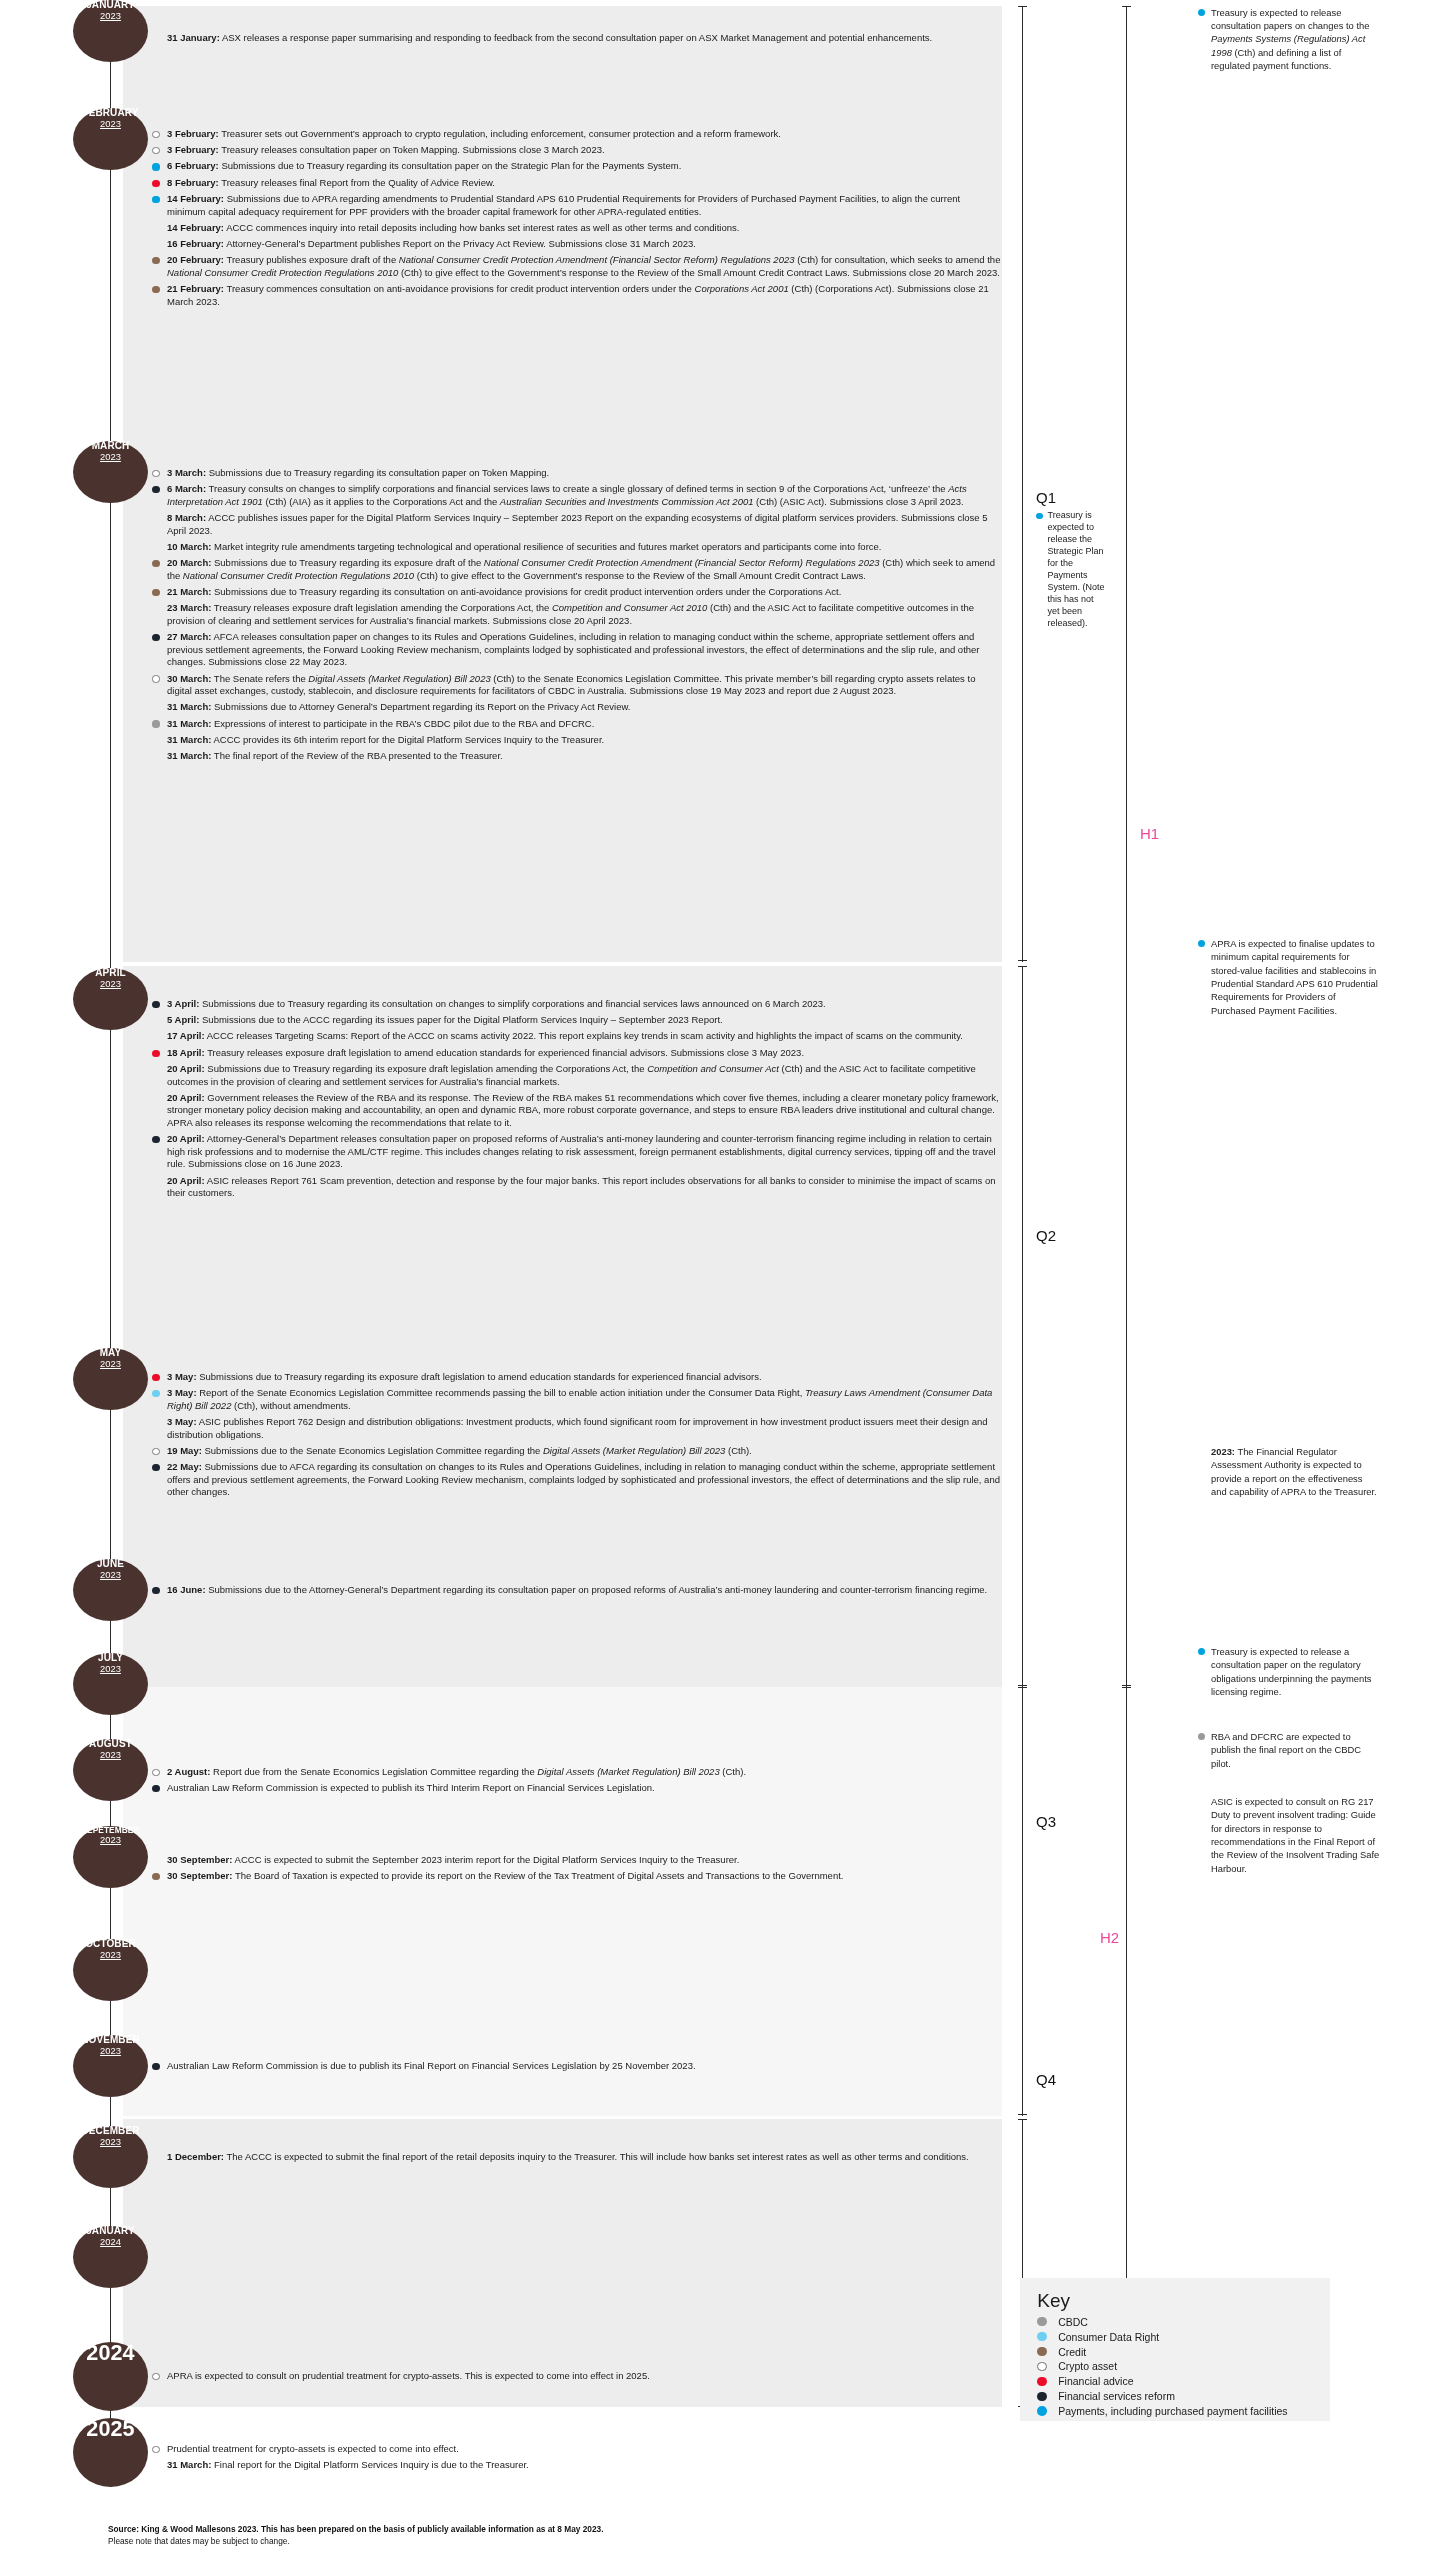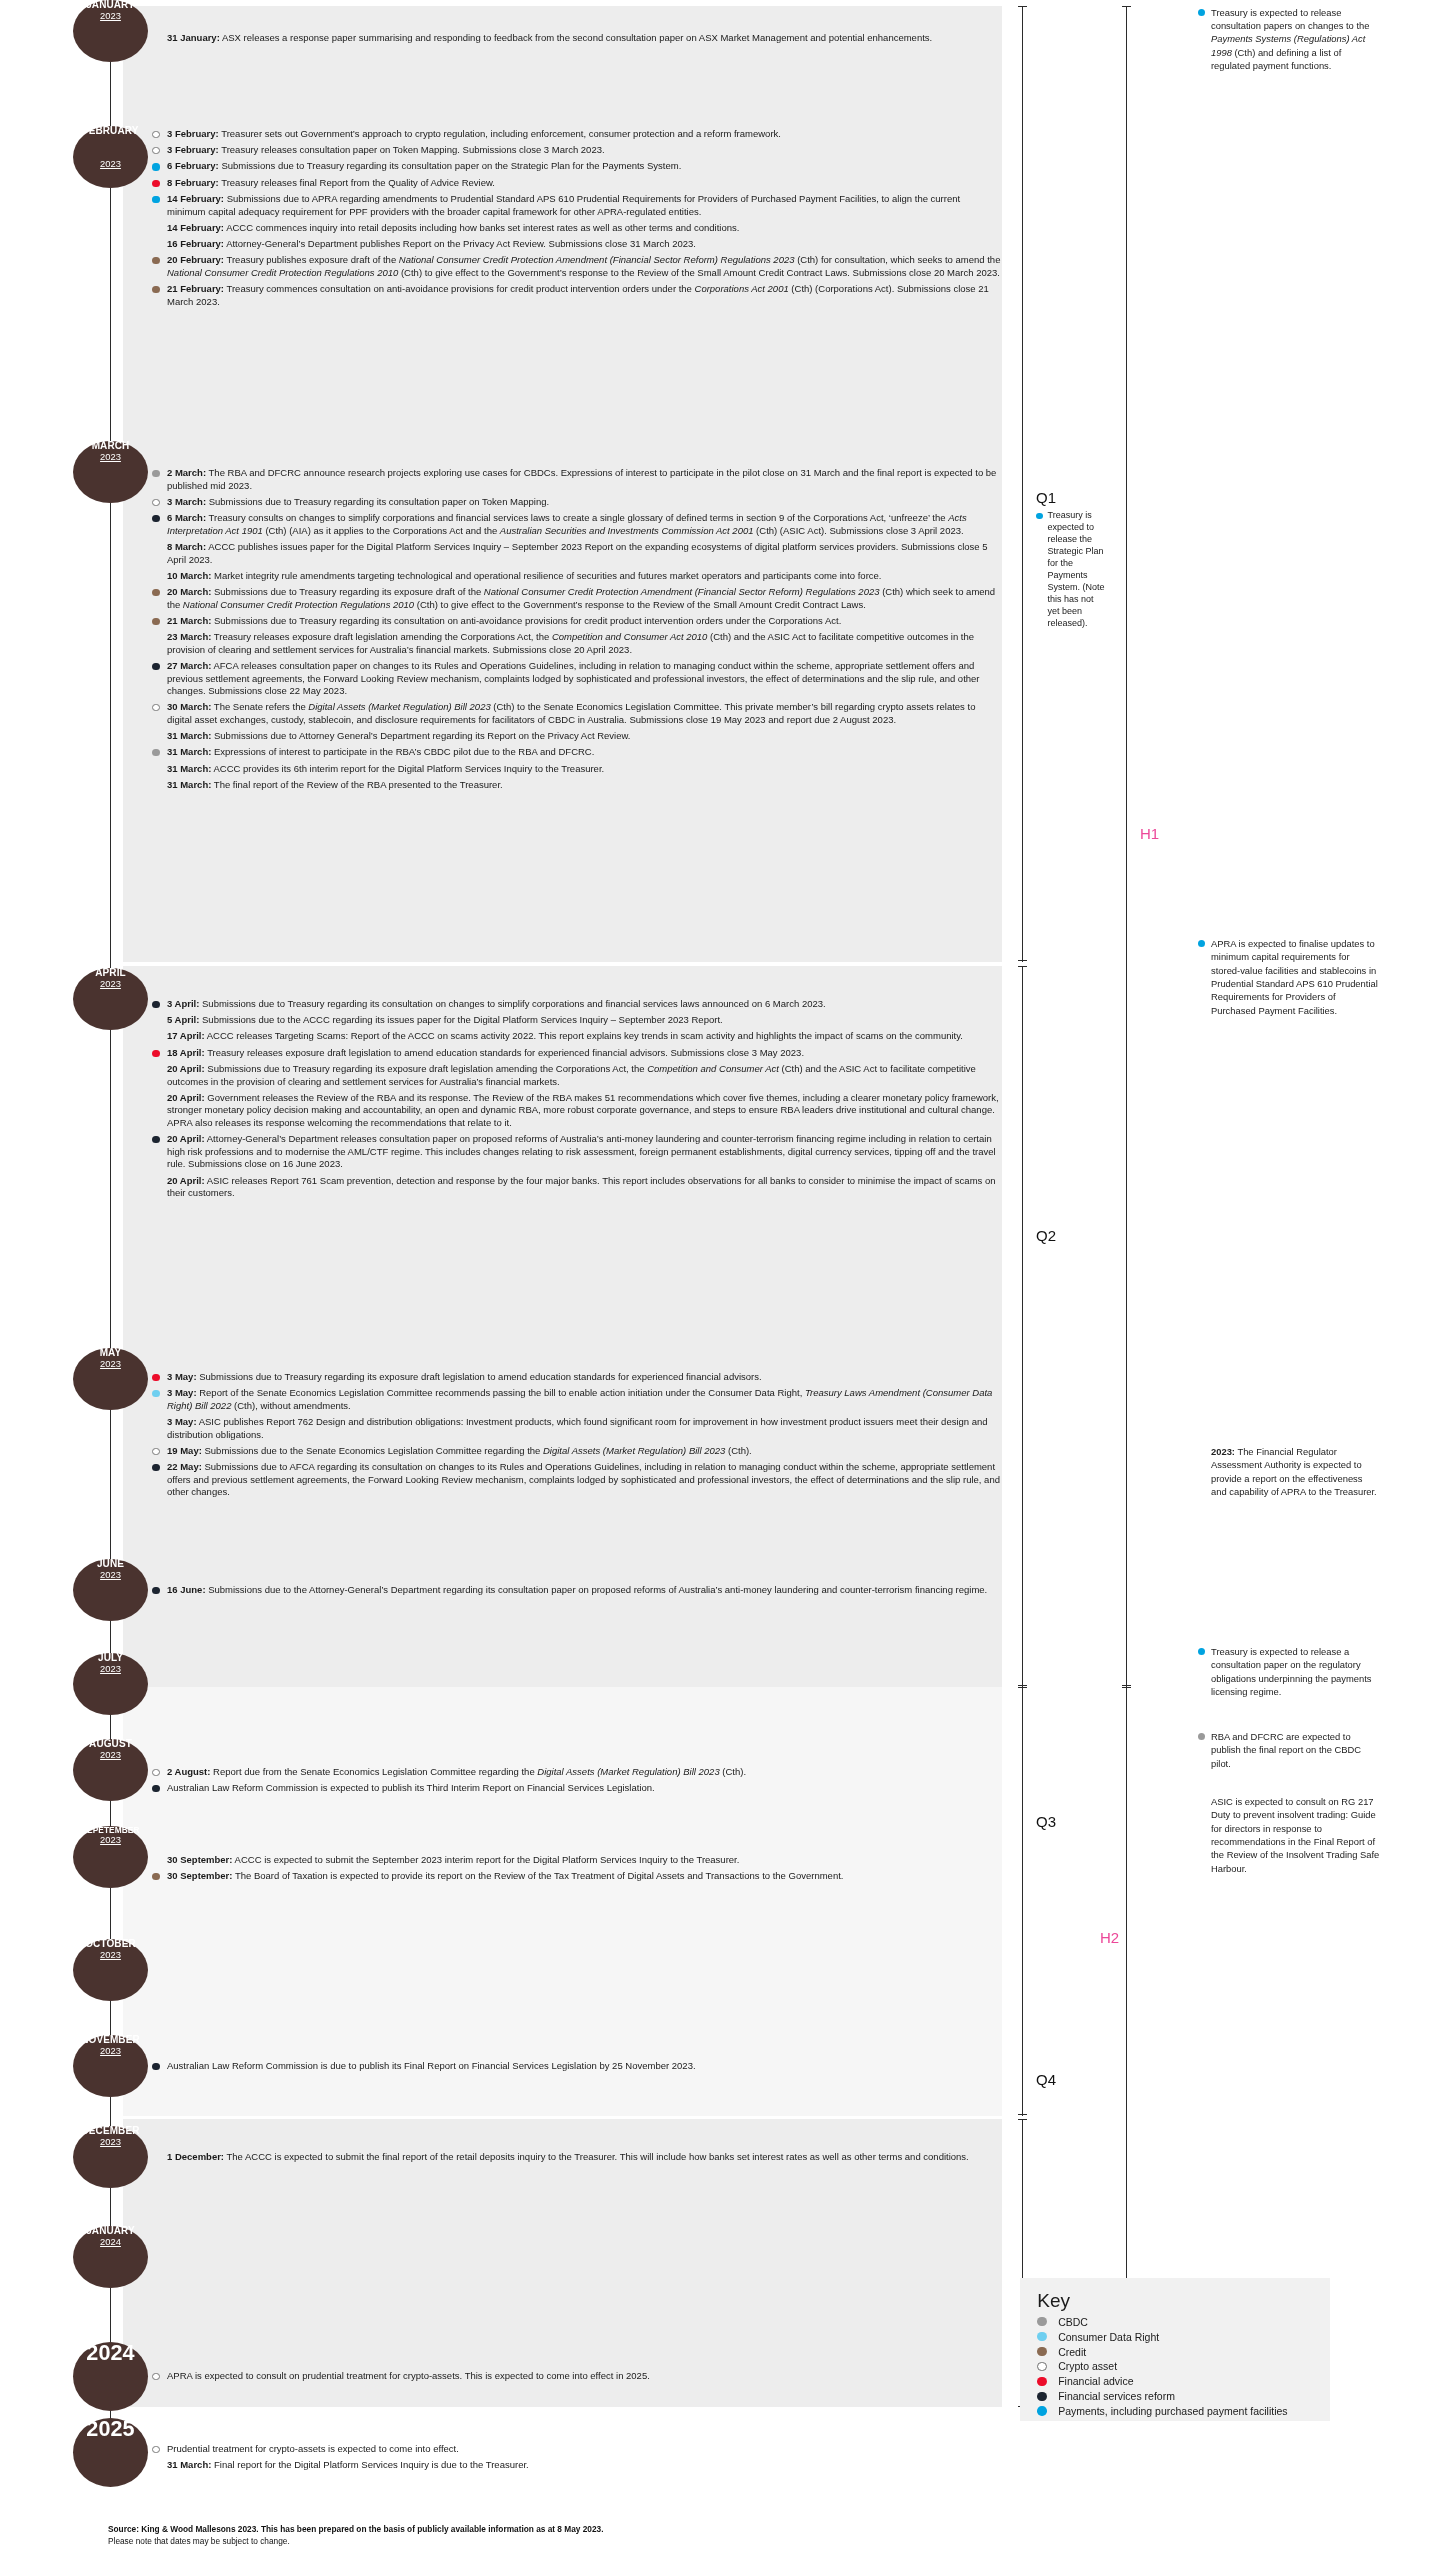--- a/index.html
+++ b/index.html
@@ -98,21 +98,21 @@
   <div class="band light" style="top:1687px;height:429px;"></div>
   <div class="band" style="top:2119px;height:288px;"></div>
 
   <div class="spine"></div>
   <div class="spine-arrow"></div>
 
   <div class="month-node" style="top:0px;">
     <span class="m">JANUARY</span>
     <span class="y">2023</span>
   </div>
-  <div class="month-node" style="top:126px;gap:22px;">
+  <div class="month-node" style="top:108px;">
     <span class="m">FEBRUARY</span>
     <span class="y">2023</span>
   </div>
   <div class="month-node" style="top:441px;">
     <span class="m">MARCH</span>
     <span class="y">2023</span>
   </div>
   <div class="month-node" style="top:968px;">
     <span class="m">APRIL</span>
     <span class="y">2023</span>
@@ -169,21 +169,20 @@
       <div class="evt"><span class="dot" style="background:#00a3e0"></span><span><b>6 February:</b> Submissions due to Treasury regarding its consultation paper on the Strategic Plan for the Payments System.</span></div>
       <div class="evt"><span class="dot" style="background:#ec0c2a"></span><span><b>8 February:</b> Treasury releases final Report from the Quality of Advice Review.</span></div>
       <div class="evt"><span class="dot" style="background:#6fcff0"></span></div>
       <div class="evt"><span class="dot" style="background:#00a3e0"></span><span><b>14 February:</b> Submissions due to APRA regarding amendments to Prudential Standard APS 610 Prudential Requirements for Providers of Purchased Payment Facilities, to align the current minimum capital adequacy requirement for PPF providers with the broader capital framework for other APRA-regulated entities.</span></div>
       <div class="evt nodot"><span><b>14 February:</b> ACCC commences inquiry into retail deposits including how banks set interest rates as well as other terms and conditions.</span></div>
       <div class="evt nodot"><span><b>16 February:</b> Attorney-General’s Department publishes Report on the Privacy Act Review. Submissions close 31 March 2023.</span></div>
       <div class="evt"><span class="dot" style="background:#8a6a52"></span><span><b>20 February:</b> Treasury publishes exposure draft of the <i>National Consumer Credit Protection Amendment (Financial Sector Reform) Regulations 2023</i> (Cth) for consultation, which seeks to amend the <i>National Consumer Credit Protection Regulations 2010</i> (Cth) to give effect to the Government’s response to the Review of the Small Amount Credit Contract Laws. Submissions close 20 March 2023.</span></div>
       <div class="evt"><span class="dot" style="background:#8a6a52"></span><span><b>21 February:</b> Treasury commences consultation on anti-avoidance provisions for credit product intervention orders under the <i>Corporations Act 2001</i> (Cth) (Corporations Act). Submissions close 21 March 2023.</span></div>
     </div>
   <div class="events" style="top:467px;">
-      <div class="evt"><span class="dot" style="background:#9a9a9a"></span><span><b>2 March:</b> The RBA and DFCRC announce research projects exploring use cases for CBDCs. Expressions of interest to participate in the pilot close on 31 March and the final report is expected to be published mid 2023.</span></div>
       <div class="evt"><span class="dot hollow"></span><span><b>3 March:</b> Submissions due to Treasury regarding its consultation paper on Token Mapping.</span></div>
       <div class="evt"><span class="dot" style="background:#1c2430"></span><span><b>6 March:</b> Treasury consults on changes to simplify corporations and financial services laws to create a single glossary of defined terms in section 9 of the Corporations Act, ‘unfreeze’ the <i>Acts Interpretation Act 1901</i> (Cth) (AIA) as it applies to the Corporations Act and the <i>Australian Securities and Investments Commission Act 2001</i> (Cth) (ASIC Act). Submissions close 3 April 2023.</span></div>
       <div class="evt nodot"><span><b>8 March:</b> ACCC publishes issues paper for the Digital Platform Services Inquiry – September 2023 Report on the expanding ecosystems of digital platform services providers. Submissions close 5 April 2023.</span></div>
       <div class="evt nodot"><span><b>10 March:</b> Market integrity rule amendments targeting technological and operational resilience of securities and futures market operators and participants come into force.</span></div>
       <div class="evt"><span class="dot" style="background:#8a6a52"></span><span><b>20 March:</b> Submissions due to Treasury regarding its exposure draft of the <i>National Consumer Credit Protection Amendment (Financial Sector Reform) Regulations 2023</i> (Cth) which seek to amend the <i>National Consumer Credit Protection Regulations 2010</i> (Cth) to give effect to the Government’s response to the Review of the Small Amount Credit Contract Laws.</span></div>
       <div class="evt"><span class="dot" style="background:#8a6a52"></span><span><b>21 March:</b> Submissions due to Treasury regarding its consultation on anti-avoidance provisions for credit product intervention orders under the Corporations Act.</span></div>
       <div class="evt nodot"><span><b>23 March:</b> Treasury releases exposure draft legislation amending the Corporations Act, the <i>Competition and Consumer Act 2010</i> (Cth) and the ASIC Act to facilitate competitive outcomes in the provision of clearing and settlement services for Australia’s financial markets. Submissions close 20 April 2023.</span></div>
       <div class="evt"><span class="dot" style="background:#1c2430"></span><span><b>27 March:</b> AFCA releases consultation paper on changes to its Rules and Operations Guidelines, including in relation to managing conduct within the scheme, appropriate settlement offers and previous settlement agreements, the Forward Looking Review mechanism, complaints lodged by sophisticated and professional investors, the effect of determinations and the slip rule, and other changes. Submissions close 22 May 2023.</span></div>
       <div class="evt"><span class="dot hollow"></span><span><b>30 March:</b> The Senate refers the <i>Digital Assets (Market Regulation) Bill 2023</i> (Cth) to the Senate Economics Legislation Committee. This private member’s bill regarding crypto assets relates to digital asset exchanges, custody, stablecoin, and disclosure requirements for facilitators of CBDC in Australia. Submissions close 19 May 2023 and report due 2 August 2023.</span></div>
       <div class="evt nodot"><span><b>31 March:</b> Submissions due to Attorney General’s Department regarding its Report on the Privacy Act Review.</span></div>

